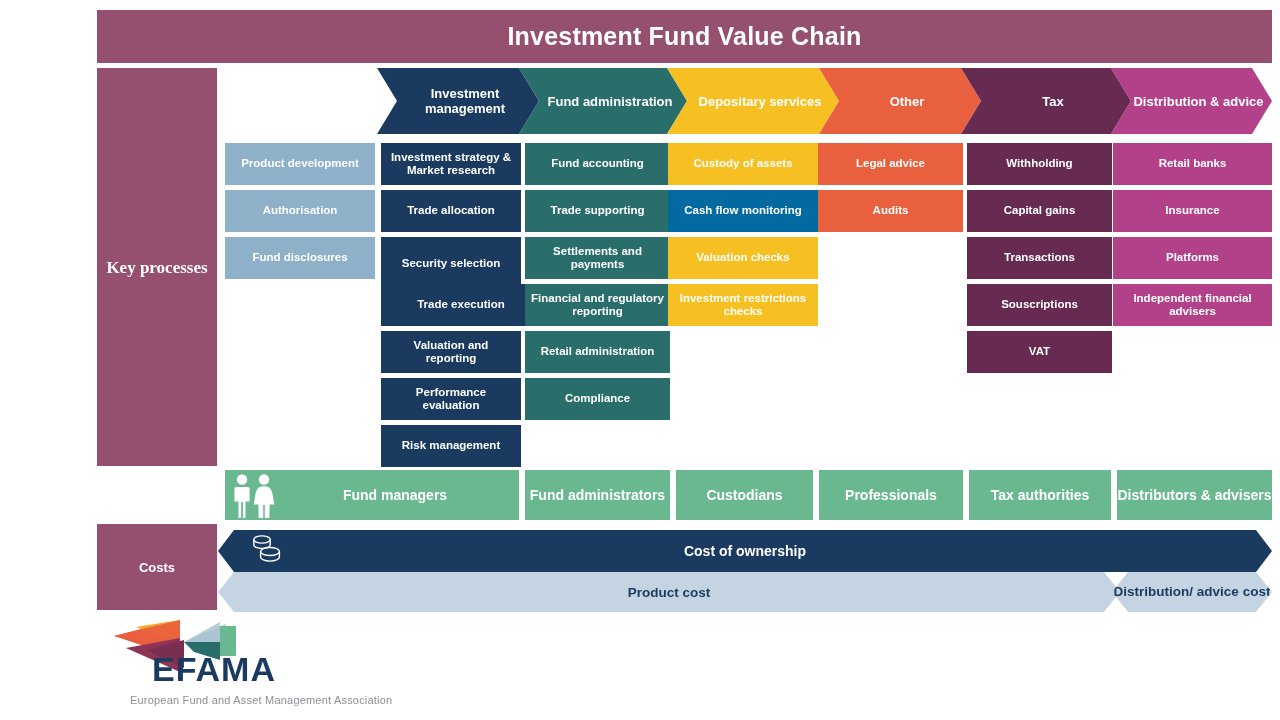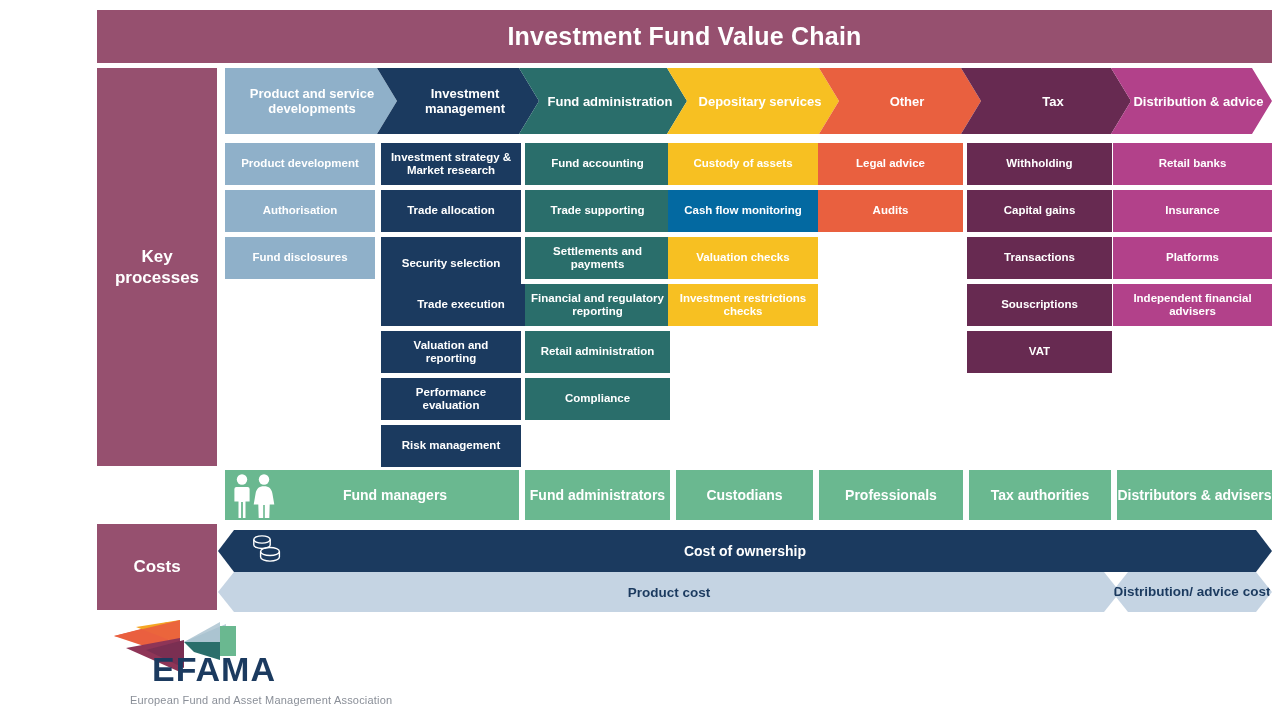--- a/index.html
+++ b/index.html
@@ -25,23 +25,23 @@
 
   
   .row-label {
     position: absolute; left: 97px;
     width: 120px;
     background: #96506f;
     display: flex; align-items: center; justify-content: center;
     text-align: center;
     color: #ffffff; font-weight: bold;
   }
-  #label-key-processes { top: 68px; height: 398px; font-size: 17px; line-height: 21px; }
+  #label-key-processes { top: 68px; height: 398px; font-size: 17px; line-height: 21px; font-family: Liberation Serif, serif; }
   #label-providers    { top: 470px; height: 50px; font-size: 17px; }
-  #label-costs        { top: 524px; height: 86px; font-size: 17px; }
+  #label-costs        { top: 524px; height: 86px; font-size: 13px; }
 
   
   #chevron-band { position: absolute; left: 0; top: 68px; width: 1280px; height: 66px; }
   .chevron {
     position: absolute; top: 0; height: 66px;
     display: flex; align-items: center; justify-content: center;
     text-align: center;
     color: #ffffff; font-weight: bold; font-size: 13px; line-height: 15px;
     padding: 0 8px 0 22px;
   }
@@ -107,23 +107,20 @@
 <div id="stage">
 
   <div id="title-banner">
     <span class="title-text">Investment Fund Value Chain</span>
   </div>
 
   <div class="row-label" id="label-key-processes">Key processes</div>
   <div class="row-label" id="label-costs">Costs</div>
 
   <div id="chevron-band">
-    <div class="chevron first" id="chev-0" style="left: 225px; width: 172px; background: rgb(143, 176, 201);">
-      <span>Product and service developments</span>
-    </div>
     <div class="chevron mid" id="chev-1" style="left: 377px; width: 162px; background: rgb(27, 58, 95);">
       <span>Investment management</span>
     </div>
     <div class="chevron mid" id="chev-2" style="left: 519px; width: 168px; background: rgb(42, 110, 107);">
       <span>Fund administration</span>
     </div>
     <div class="chevron mid" id="chev-3" style="left: 667px; width: 172px; background: rgb(247, 192, 34); color: rgb(255, 255, 255);">
       <span>Depositary services</span>
     </div>
     <div class="chevron mid" id="chev-4" style="left: 819px; width: 162px; background: rgb(233, 96, 63);">

